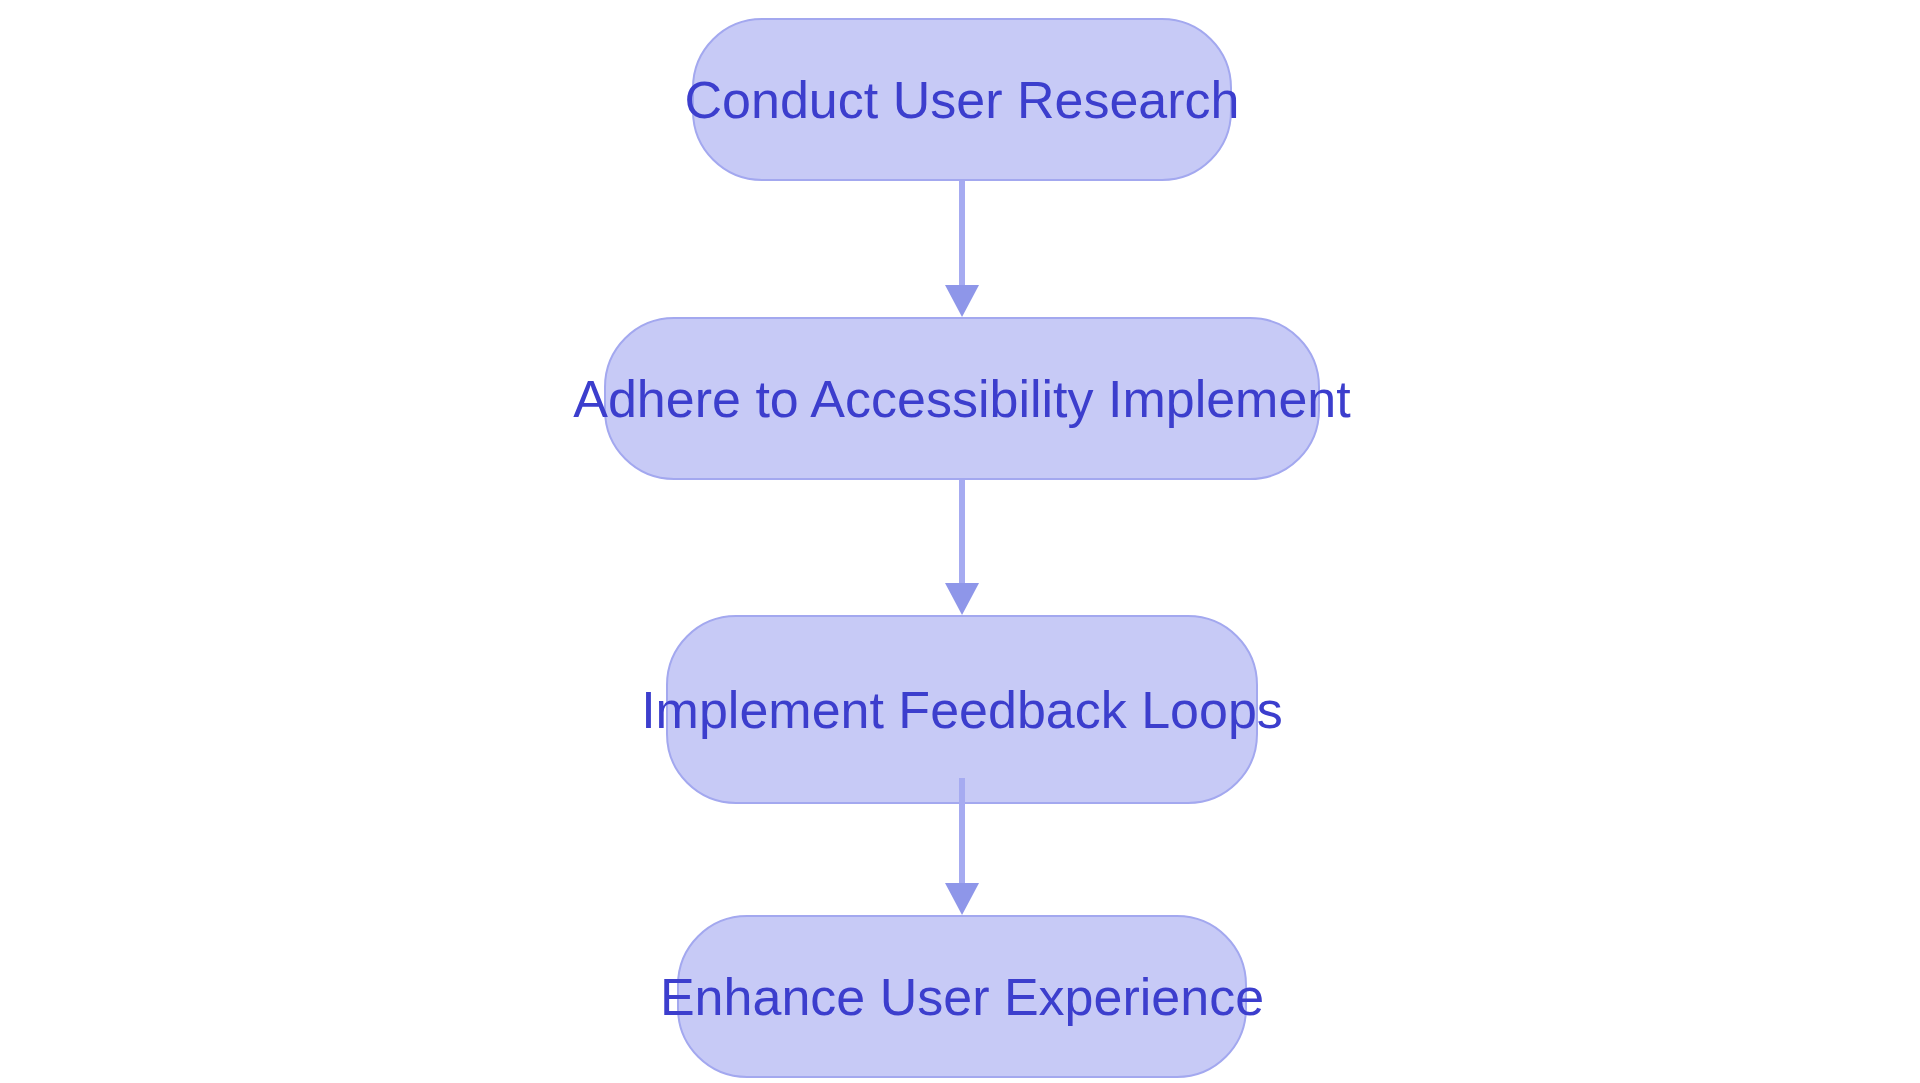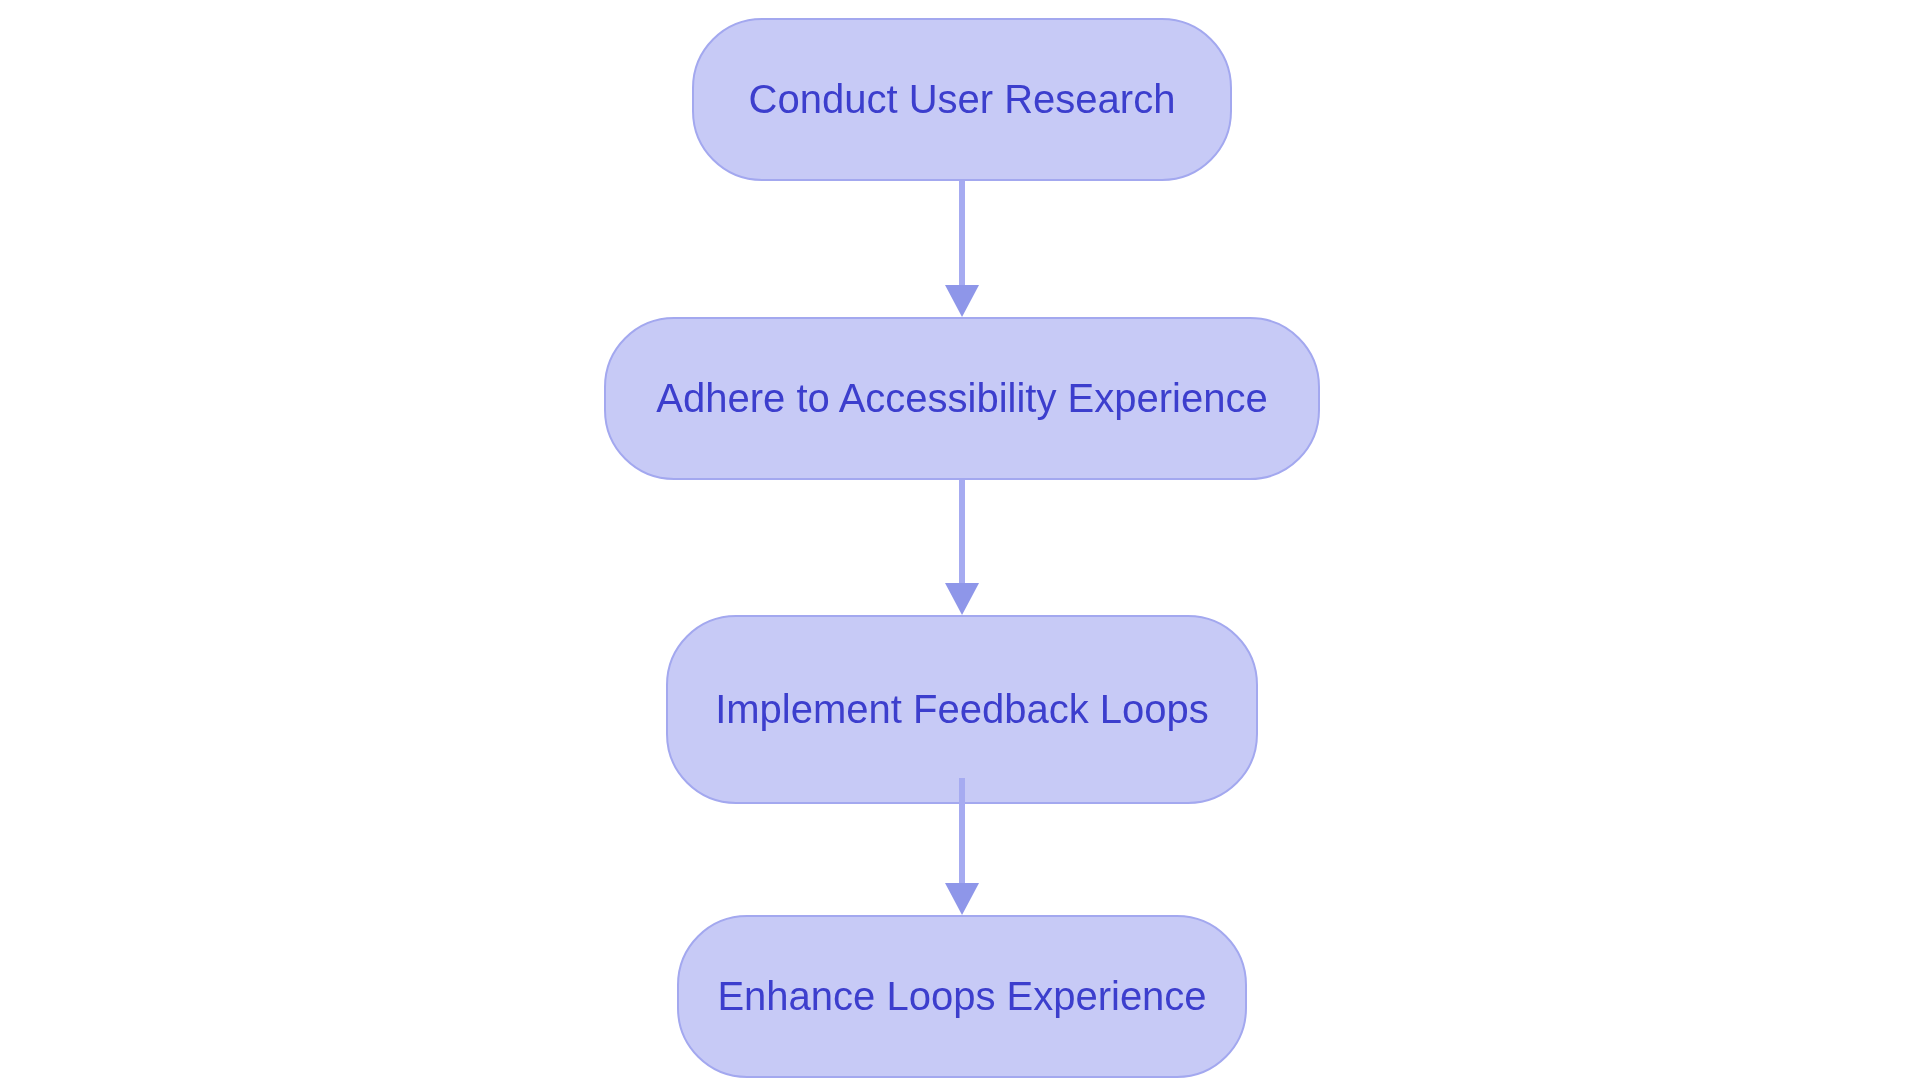--- a/index.html
+++ b/index.html
@@ -27,21 +27,21 @@
     position: absolute;
     background: var(--node-fill);
     border: 2px solid var(--node-border);
     border-radius: 70px;
     display: flex;
     align-items: center;
     justify-content: center;
   }
   .node .label {
     color: var(--node-text);
-    font-size: 40px;
+    font-size: 52px;
     font-weight: 400;
     white-space: nowrap;
     text-align: center;
   }
   .node-1 { left: 692px; top:  18px; width: 540px; height: 163px; }
   .node-2 { left: 604px; top: 317px; width: 716px; height: 163px; }
   .node-3 { left: 666px; top: 615px; width: 592px; height: 189px; }
   .node-4 { left: 677px; top: 915px; width: 570px; height: 163px; }
 
   .arrow {
@@ -76,34 +76,34 @@
   <div class="node node-1">
     <span class="label">Conduct User Research</span>
   </div>
 
   <div class="arrow arrow-1">
     <div class="shaft"></div>
     <div class="head"></div>
   </div>
 
   <div class="node node-2">
-    <span class="label">Adhere to Accessibility Experience</span>
+    <span class="label">Adhere to Accessibility Implement</span>
   </div>
 
   <div class="arrow arrow-2">
     <div class="shaft"></div>
     <div class="head"></div>
   </div>
 
   <div class="node node-3">
     <span class="label">Implement Feedback Loops</span>
   </div>
 
   <div class="arrow arrow-3">
     <div class="shaft"></div>
     <div class="head"></div>
   </div>
 
   <div class="node node-4">
-    <span class="label">Enhance Loops Experience</span>
+    <span class="label">Enhance User Experience</span>
   </div>
 
 </div>
 
 </body></html>

